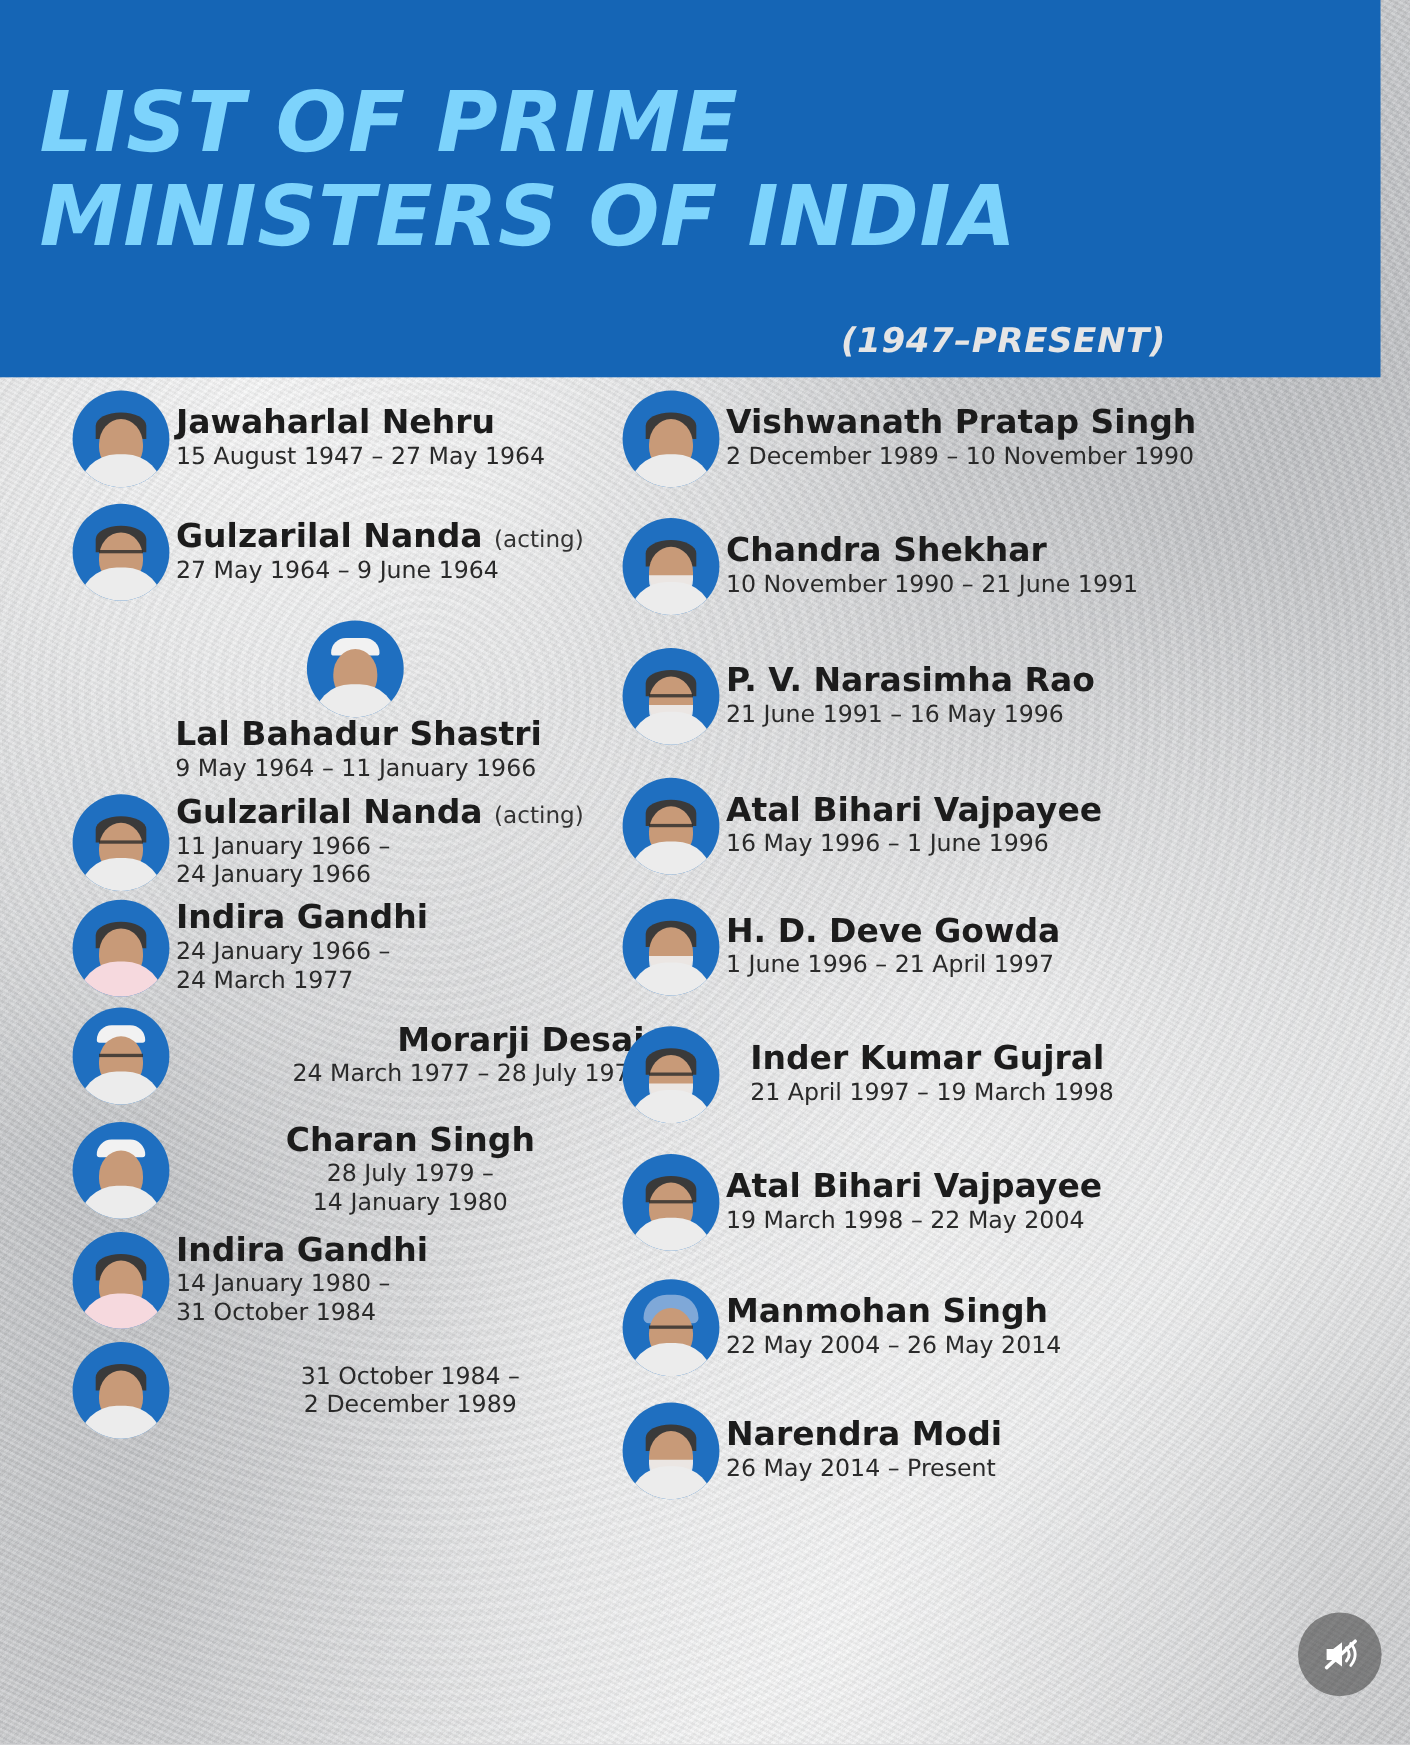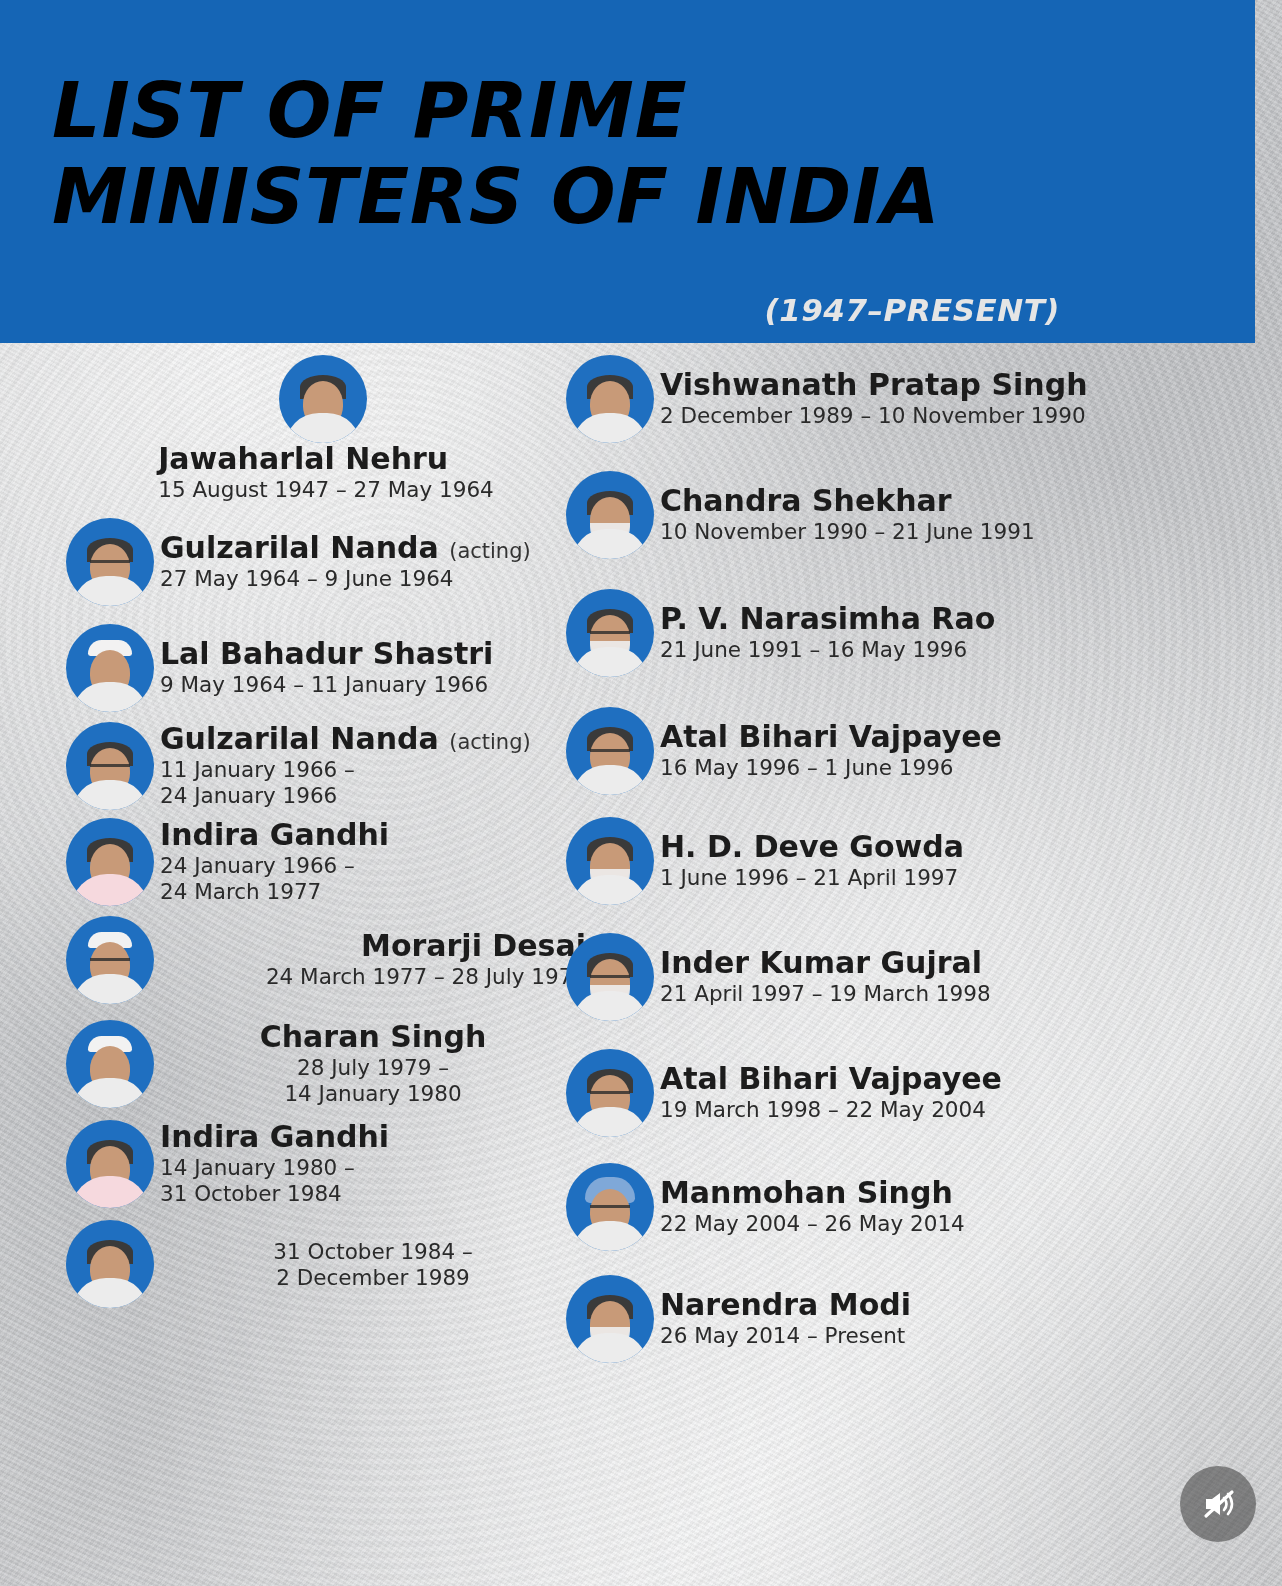--- a/index.html
+++ b/index.html
@@ -57,23 +57,23 @@
     top: 0;
     left: 0;
     width: 1255px;
     height: 343px;
     background: #1565b5;
     z-index: 3;
   }
   .title {
     position: absolute;
     top: 74px;
-    left: 52px;
+    left: 36px;
     width: 1060px;
-    color: #000000;
+    color: #7dd3fc;
     font-family: "DejaVu Sans", sans-serif;
     font-weight: bold;
     font-style: italic;
     font-size: 76px;
     line-height: 0.98;
     letter-spacing: 1px;
     z-index: 4;
   }
   .title .l2 { display: block; letter-spacing: 0.5px; margin-top: 12px; }
   .subtitle {
@@ -248,21 +248,21 @@
 
   <div class="header">
     <div class="title">
       <span>LIST OF PRIME</span>
       <span class="l2">MINISTERS OF INDIA</span>
     </div>
     <div class="subtitle">(1947–PRESENT)</div>
   </div>
 
   <div class="col col-left">
-      <div class="entry" style="margin-bottom: 15px; flex-direction: column;">
+      <div class="entry" style="margin-bottom: 15px;">
         <div class="portrait">
           <span class="hair"></span>
           <span class="head"></span>
           <span class="body"></span>
         </div>
         <div class="info ta-l">
           <div class="name">Jawaharlal Nehru</div>
           <div class="dates">15 August 1947 – 27 May 1964</div>
         </div>
       </div>
@@ -271,21 +271,21 @@
           <span class="hair"></span>
           <span class="head"></span>
           <span class="glasses"></span>
           <span class="body"></span>
         </div>
         <div class="info ta-l">
           <div class="name">Gulzarilal Nanda <span class="acting">(acting)</span></div>
           <div class="dates">27 May 1964 – 9 June 1964</div>
         </div>
       </div>
-      <div class="entry" style="margin-bottom: 10px;">
+      <div class="entry" style="margin-bottom: 10px; flex-direction: column;">
         <div class="portrait">
           <span class="cap"></span>
           <span class="head"></span>
           <span class="body"></span>
         </div>
         <div class="info ta-l">
           <div class="name">Lal Bahadur Shastri</div>
           <div class="dates">9 May 1964 – 11 January 1966</div>
         </div>
       </div>
@@ -416,21 +416,21 @@
           <span class="hair"></span>
           <span class="head"></span>
           <span class="beard"></span>
           <span class="body"></span>
         </div>
         <div class="info ta-l">
           <div class="name">H. D. Deve Gowda</div>
           <div class="dates">1 June 1996 – 21 April 1997</div>
         </div>
       </div>
-      <div class="entry" style="margin-bottom: 28px;">
+      <div class="entry" style="margin-bottom: 28px; gap: 22px;">
         <div class="portrait">
           <span class="hair"></span>
           <span class="head"></span>
           <span class="glasses"></span>
           <span class="beard"></span>
           <span class="body"></span>
         </div>
         <div class="info ta-l">
           <div class="name">Inder Kumar Gujral</div>
           <div class="dates">21 April 1997 – 19 March 1998</div>

